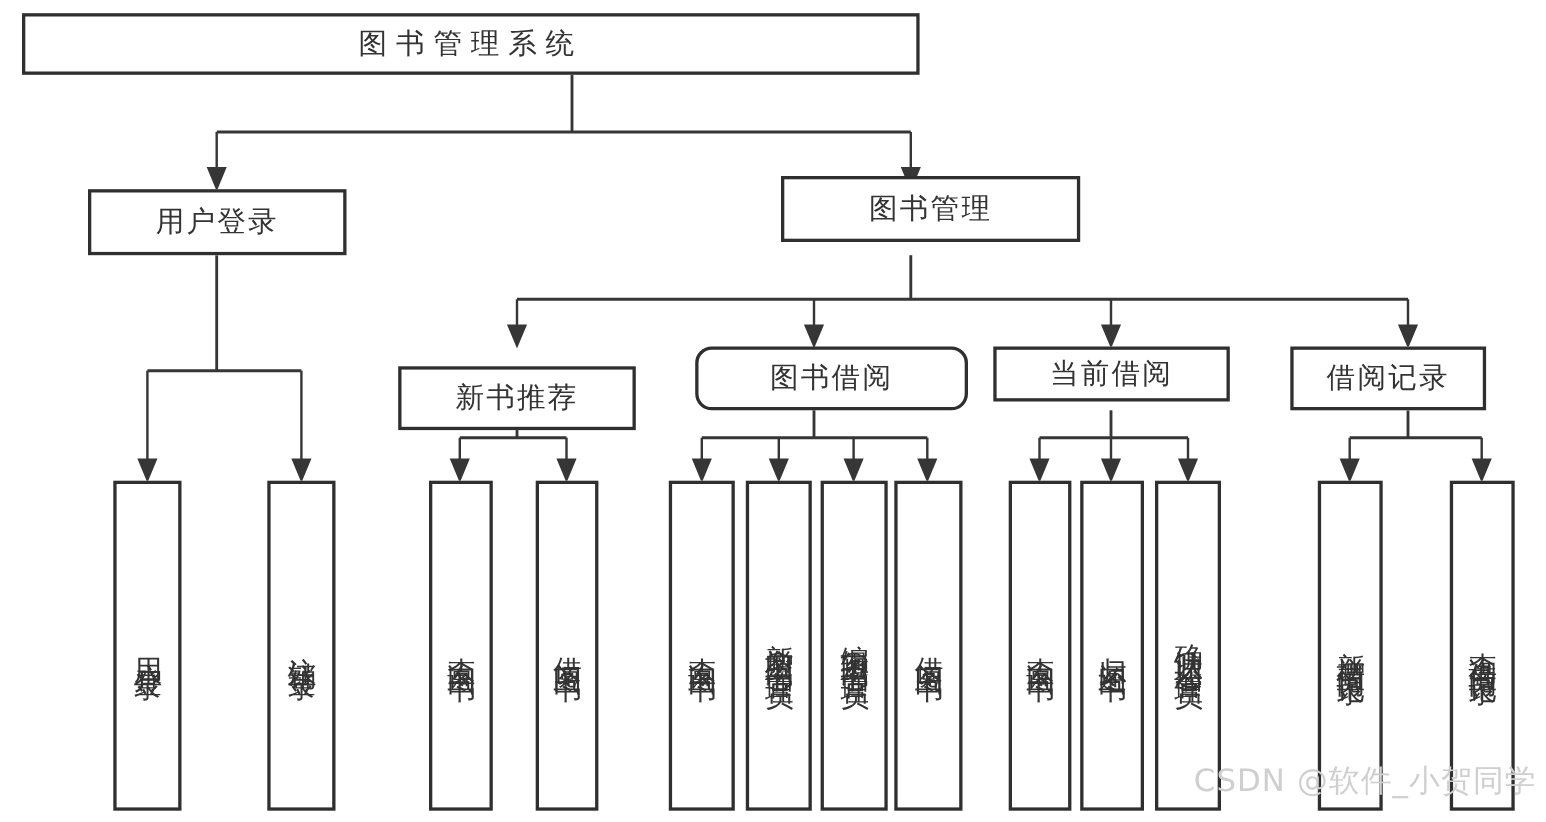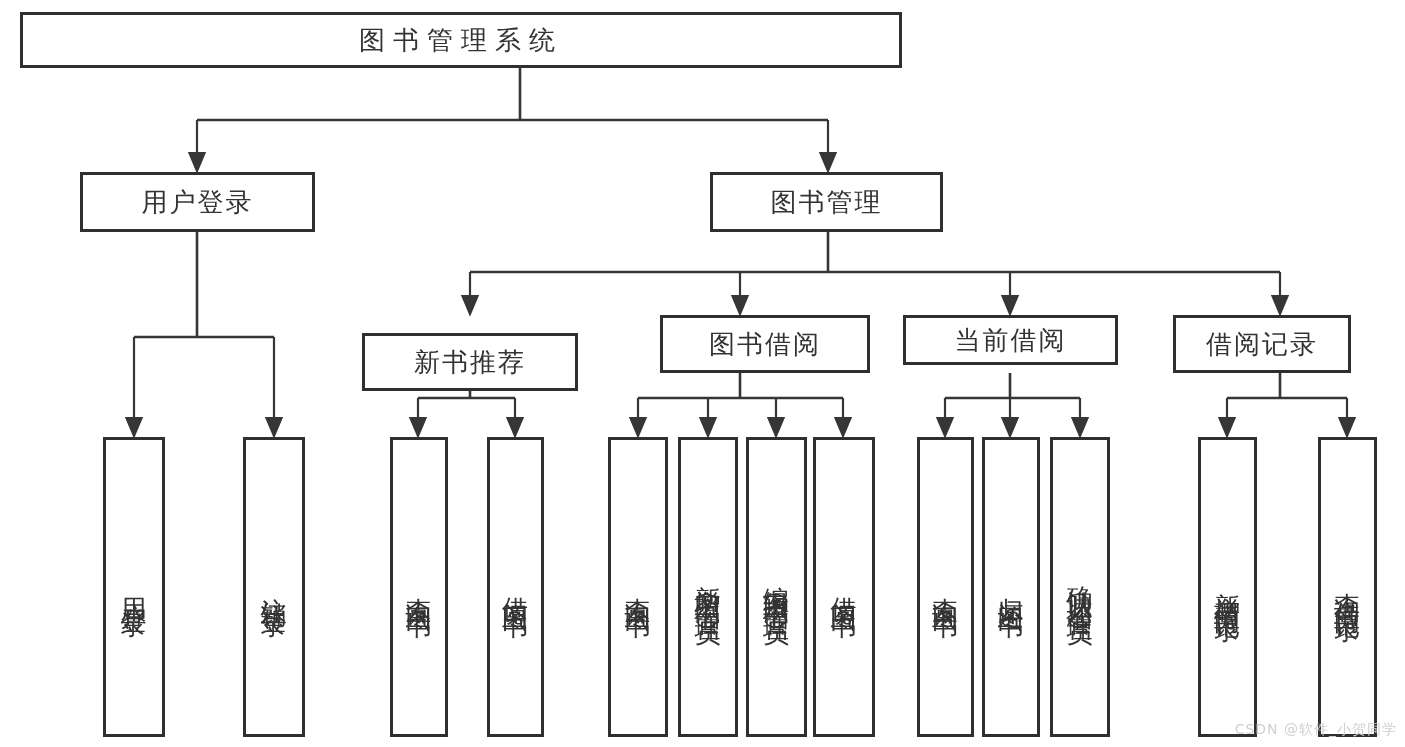--- a/index.html
+++ b/index.html
@@ -40,22 +40,22 @@
     writing-mode: vertical-rl;
     text-orientation: mixed;
     font-size: 26px;
     letter-spacing: 5px;
     line-height: 1;
     white-space: nowrap;
   }
   #watermark {
     position: absolute;
     right: 8px;
-    bottom: 8px;
-    font-size: 14px;
+    bottom: 18px;
+    font-size: 28px;
     color: #cfcfcf;
     letter-spacing: 1px;
     z-index: 20;
     white-space: nowrap;
   }
 </style>
 </head>
 <body>
 
 <div id="stage">
@@ -96,35 +96,35 @@
     <path class="arrow" d="M945 398 V418 M937.5 418 L952.5 418 L945 436 Z"></path>
     <path class="arrow" d="M1010 398 V418 M1002.5 418 L1017.5 418 L1010 436 Z"></path>
     <path class="arrow" d="M1080 398 V418 M1072.5 418 L1087.5 418 L1080 436 Z"></path>
 
     <path class="ln" d="M1280 373 V398"></path>
     <path class="ln" d="M1227 398 H1347"></path>
     <path class="arrow" d="M1227 398 V418 M1219.5 418 L1234.5 418 L1227 436 Z"></path>
     <path class="arrow" d="M1347 398 V418 M1339.5 418 L1354.5 418 L1347 436 Z"></path>
   </svg>
 
-  <div class="box" style="left:20px; top:12px; width:882px; height:56px;justify-content:center;">
+  <div class="box" style="left:20px; top:12px; width:816px; height:56px;justify-content:center;">
     <span class="hlabel root-label">图书管理系统</span>
   </div>
 
   <div class="box" style="left:80px; top:172px; width:235px; height:60px;">
     <span class="hlabel">用户登录</span>
   </div>
-  <div class="box" style="left:710px; top:172px; width:233px; height:60px;">
+  <div class="box" style="left:710px; top:160px; width:272px; height:60px;">
     <span class="hlabel">图书管理</span>
   </div>
 
   <div class="box" style="left:362px; top:333px; width:216px; height:58px;">
     <span class="hlabel">新书推荐</span>
   </div>
-  <div class="box" style="left:660px; top:315px; width:210px; height:58px;">
+  <div class="box" style="left:632px; top:315px; width:248px; height:58px;border-radius:15px;">
     <span class="hlabel">图书借阅</span>
   </div>
   <div class="box" style="left:903px; top:315px; width:215px; height:50px;">
     <span class="hlabel">当前借阅</span>
   </div>
   <div class="box" style="left:1173px; top:315px; width:178px; height:58px;">
     <span class="hlabel">借阅记录</span>
   </div>
 
   <div class="box" style="left:103px; top:437px; width:62px; height:300px;">

